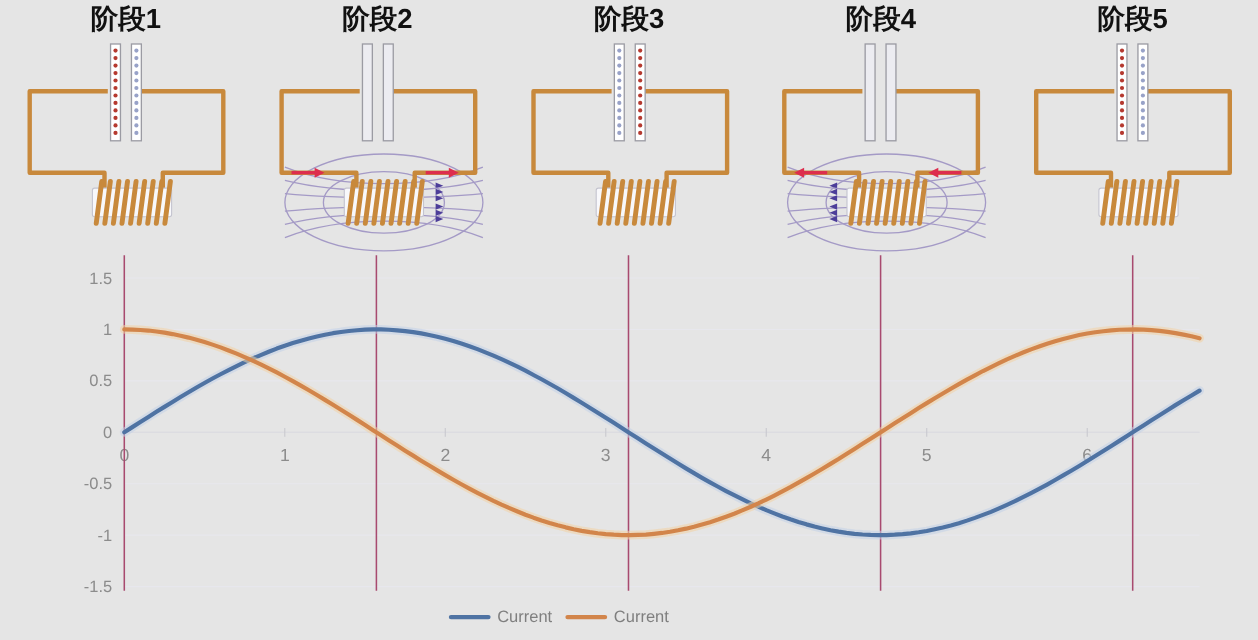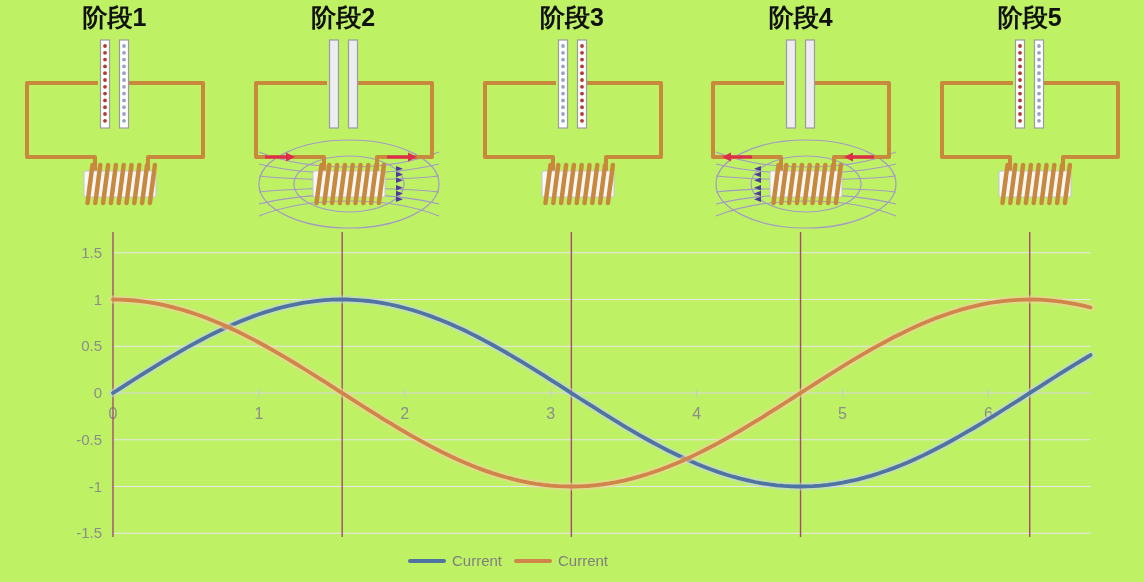--- a/index.html
+++ b/index.html
@@ -1,19 +1,19 @@
 <!DOCTYPE html>
 <html><head>
 <meta charset="utf-8">
 <style>
   html,body{margin:0;padding:0;background:#fff;}
   .page{
     position:relative;
     width:1144px;height:582px;
-    background:#bef264;
+    background:#e5e5e5;
     font-family:"Liberation Sans","DejaVu Sans",sans-serif;
     overflow:hidden;
   }
   .stages-row{
     position:absolute;top:0;left:0;
     width:1144px;height:230px;
     display:flex;
   }
   .stage{
     width:228.8px;height:230px;

